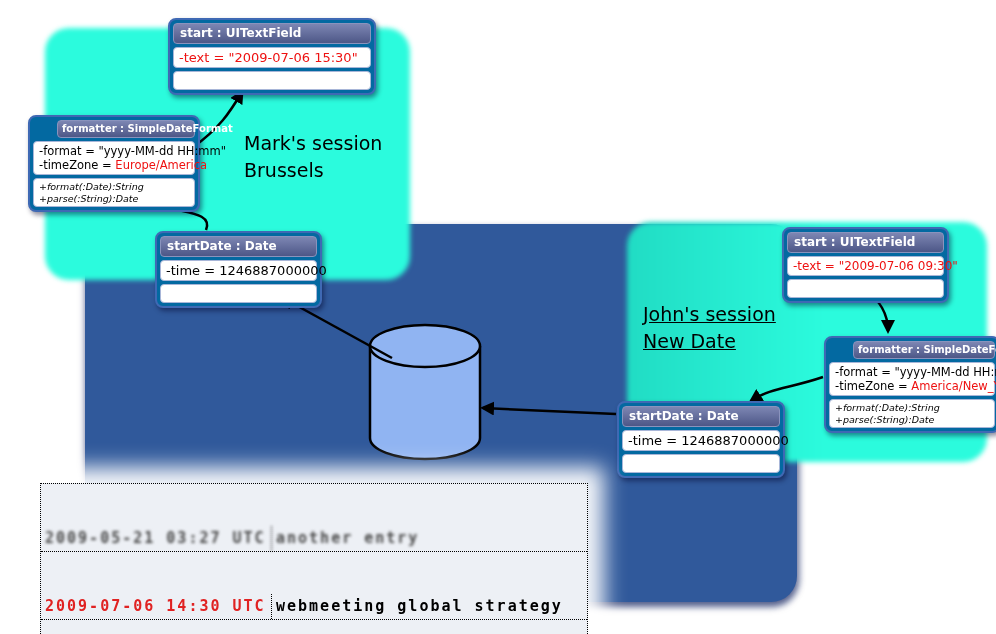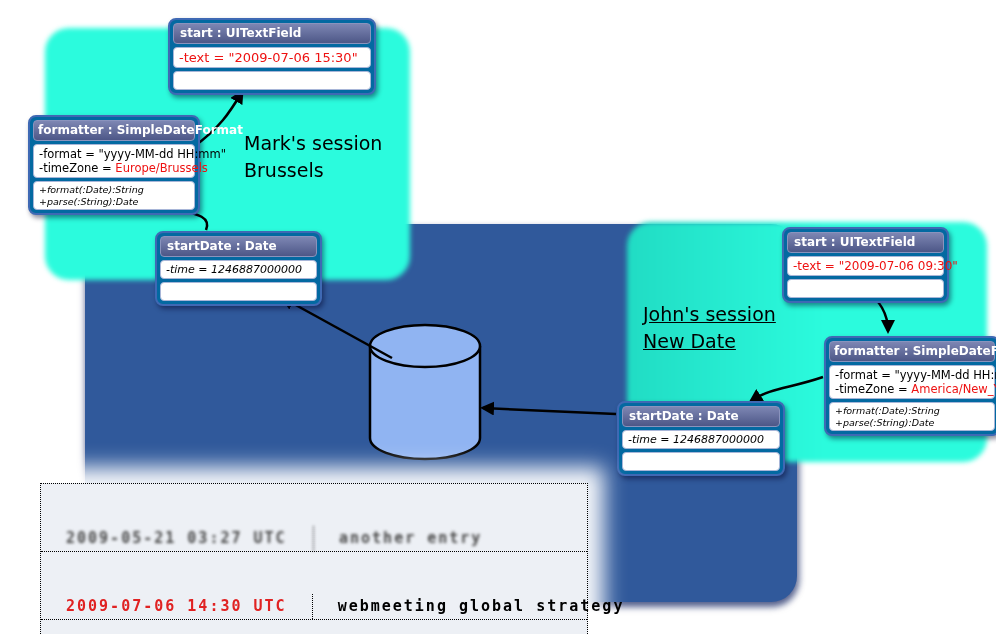--- a/index.html
+++ b/index.html
@@ -20,39 +20,39 @@
 
   
   .session-label{position:absolute;z-index:4;color:#000;font-size:19px;line-height:27px;}
 
   
   .uml{position:absolute;z-index:4;background:#0369a1;border:2px solid #3f69b4;
        border-radius:8px;padding:3px;box-shadow:2px 3px 5px rgba(0,0,40,0.45);}
   .uml .hdr{background:linear-gradient(#7d86b3,#4d5787);color:#fff;font-weight:bold;
             font-size:12px;padding:2px 6px 3px;border-radius:4px;border:1px solid #8a93bd;
             white-space:nowrap;}
-  .uml .hdr.small{font-size:12px;padding:2px 4px 3px;}
+  .uml .hdr.small{font-size:10px;padding:2px 4px 3px;margin-left:24px;}
   .uml .cmp{background:#fff;border:1px solid #a8b6d8;border-radius:4px;margin-top:3px;
             padding:2px 5px;min-height:12px;white-space:nowrap;}
   .red{color:#ee1111;}
   .attr-big{font-size:13px;}
   .attr-mid{font-size:11.5px;line-height:14px;}
-  .attr-time{font-size:11px;font-style:italic;padding-left:6px;}
+  .attr-time{font-size:13px;padding-left:6px;}
   .methods{font-size:9.5px;font-style:italic;line-height:11.5px;}
   .cmp.empty{height:13px;}
 
   
   #events-table{position:absolute;z-index:5;left:40px;top:483px;width:546px;
                 border:1px dotted #000;background:#edf0f5;
                 box-shadow:0 0 20px 16px rgba(255,255,255,0.95);
                 font-family:"DejaVu Sans Mono","Liberation Mono",monospace;
                 font-weight:bold;font-size:15px;}
   .trow{display:flex;border-bottom:1px dotted #000;}
   .trow:last-child{border-bottom:none;}
-  .tcell{padding:3px 25px 4px;letter-spacing:2px;white-space:nowrap;margin-top:42px;}
+  .tcell{padding:3px 4px 4px;letter-spacing:2px;white-space:nowrap;margin-top:42px;}
   .tcell.time{width:222px;border-right:1px dotted #000;}
   .tcell.entry{flex:1;}
   .blurred{filter:blur(1.6px);color:#474747;}
   .time-red{color:#e02222;}
 </style>
 </head>
 <body>
 
 <div id="stage">
 
@@ -97,21 +97,21 @@
   <div class="uml" style="left:168px;top:18px;width:198px;">
     <div class="hdr">start : UITextField</div>
     <div class="cmp attr-big red">-text = "2009-07-06 15:30"</div>
     <div class="cmp empty"></div>
   </div>
 
   <div class="uml" style="left:28px;top:115px;width:162px;">
     <div class="hdr small">formatter : SimpleDateFormat</div>
     <div class="cmp attr-mid">
       <div>-format = "yyyy-MM-dd HH:mm"</div>
-      <div><span>-timeZone = </span><span class="red">Europe/Brussels</span></div>
+      <div><span>-timeZone = </span><span class="red">Europe/America</span></div>
     </div>
     <div class="cmp methods">
       <div>+format(:Date):String</div>
       <div>+parse(:String):Date</div>
     </div>
   </div>
 
   <div class="uml" style="left:155px;top:231px;width:157px;">
     <div class="hdr">startDate : Date</div>
     <div class="cmp attr-time">-time = 1246887000000</div>

